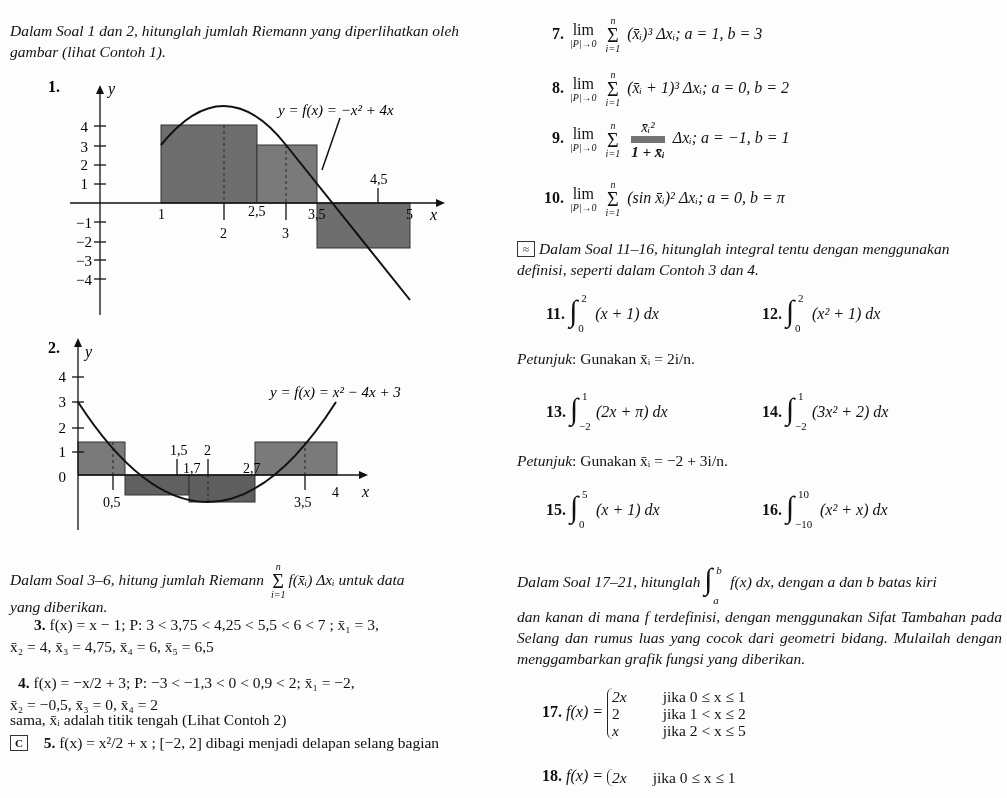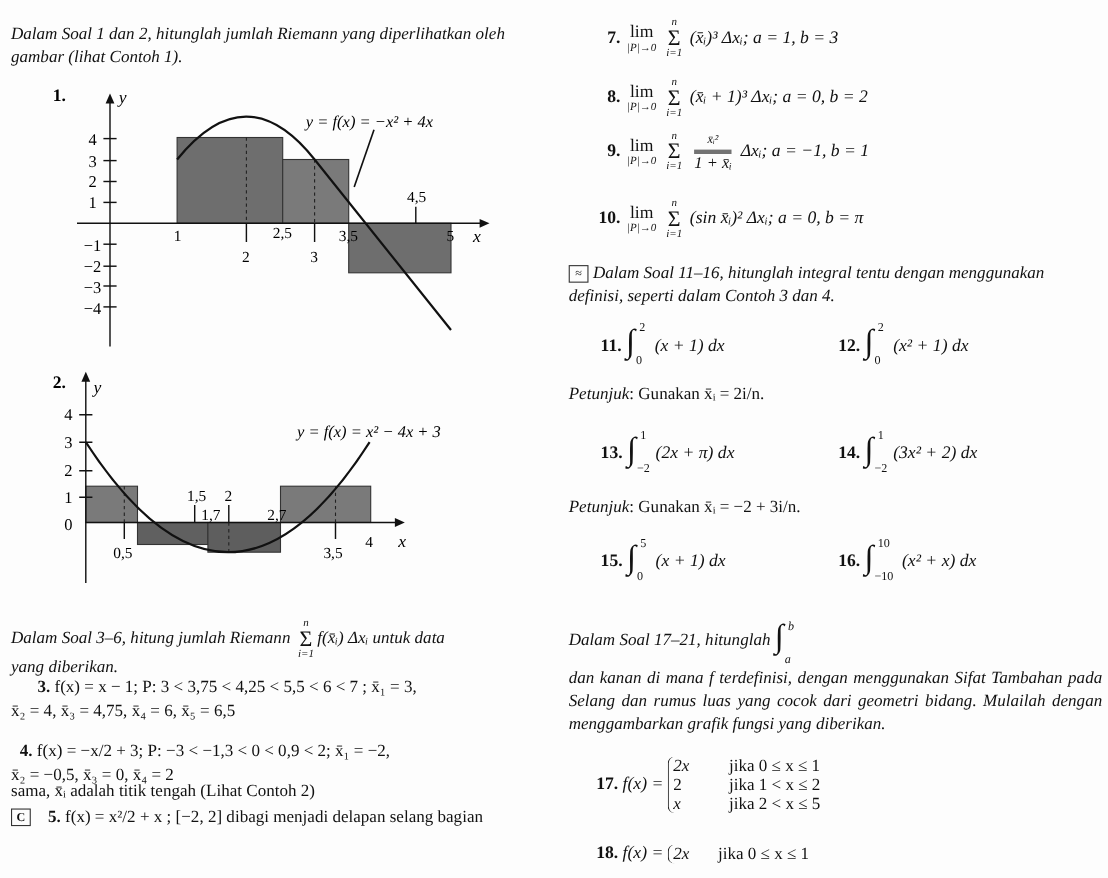--- a/index.html
+++ b/index.html
@@ -20,22 +20,22 @@
   .sum .bot { display: block; font-size: 10px; font-style: italic; line-height: 10px; }
   .lim { display: inline-block; text-align: center; vertical-align: middle; margin: 0 2px; }
   .lim .w { display: block; font-size: 16px; line-height: 16px; }
   .lim .s { display: block; font-size: 10px; font-style: italic; line-height: 11px; }
   .intg { display: inline-block; position: relative; width: 26px; height: 34px; vertical-align: middle; }
   .intg .sym { position: absolute; left: 0; top: -4px; font-size: 30px; line-height: 34px; }
   .intg .up { position: absolute; left: 12px; top: -6px; font-size: 11px; }
   .intg .lo { position: absolute; left: 9px; top: 24px; font-size: 11px; }
   .boxicon { display: inline-block; border: 1px solid #333; width: 16px; height: 14px; font-size: 11px; line-height: 14px; text-align: center; font-style: normal; margin-right: 4px; vertical-align: 1px; }
   .frac { display: inline-block; vertical-align: middle; text-align: center; margin: 0 4px; }
-  .frac .n { display: block; border-bottom: 4px solid #737373; padding: 0 3px; font-size: 11px; line-height: 18px; }
-  .frac .d { display: block; font-size: 15px; line-height: 18px; }
+  .frac .n { display: block; border-bottom: 7px solid #737373; padding: 0 3px; font-size: 15px; line-height: 18px; }
+  .frac .d { display: block; font-size: 15px; line-height: 18px; font-weight: bold; }
   .cases { display: inline-block; vertical-align: middle; border-left: 1.5px solid #222; border-radius: 6px 0 0 6px; padding-left: 4px; }
   .cases table { border-collapse: collapse; font-size: 15.5px; }
   .cases td { padding: 0 6px 0 0; line-height: 17px; }
   .cases td.cond { padding-left: 30px; }
   svg text { font-family: "Liberation Serif", "DejaVu Serif", serif; }
 </style>
 </head>
 <body>
 
 <div class="abs para it" style="left:10px; top:20px; width:485px;">Dalam Soal 1 dan 2, hitunglah jumlah Riemann yang diperlihatkan oleh gambar (lihat Contoh 1).</div>
@@ -229,21 +229,21 @@
   <span class="b">15.</span>
   <span class="intg"><span class="sym">∫</span><span class="up">5</span><span class="lo">0</span></span><span class="it">(x + 1) dx</span>
 </div>
 <div class="abs mathline" style="left:762px; top:494px;">
   <span class="b">16.</span>
   <span class="intg" style="width:34px;"><span class="sym">∫</span><span class="up">10</span><span class="lo">−10</span></span><span class="it">(x² + x) dx</span>
 </div>
 
 <div class="abs para it" style="left:517px; top:566px; white-space:nowrap;">
   <span>Dalam Soal 17–21, hitunglah</span>
-  <span class="intg" style="font-style:normal;"><span class="sym">∫</span><span class="up it">b</span><span class="lo it">a</span></span>
+  <span class="intg" style="font-style:normal;"><span class="sym">∫</span><span class="up it">b</span><span class="lo it">a</span></span><span>f(x) dx, dengan a dan b batas kiri</span>
 </div>
 <div class="abs para it" style="left:517px; top:606px; width:485px; text-align:justify;">dan kanan di mana f terdefinisi, dengan menggunakan Sifat Tambahan pada Selang dan rumus luas yang cocok dari geometri bidang. Mulailah dengan menggambarkan grafik fungsi yang diberikan.</div>
 
 <div class="abs mathline" style="left:542px; top:688px;">
   <span class="b">17.</span>
   <span class="it">f(x) =</span>
   <span class="cases">
     <table>
       <tbody>
           <tr>

